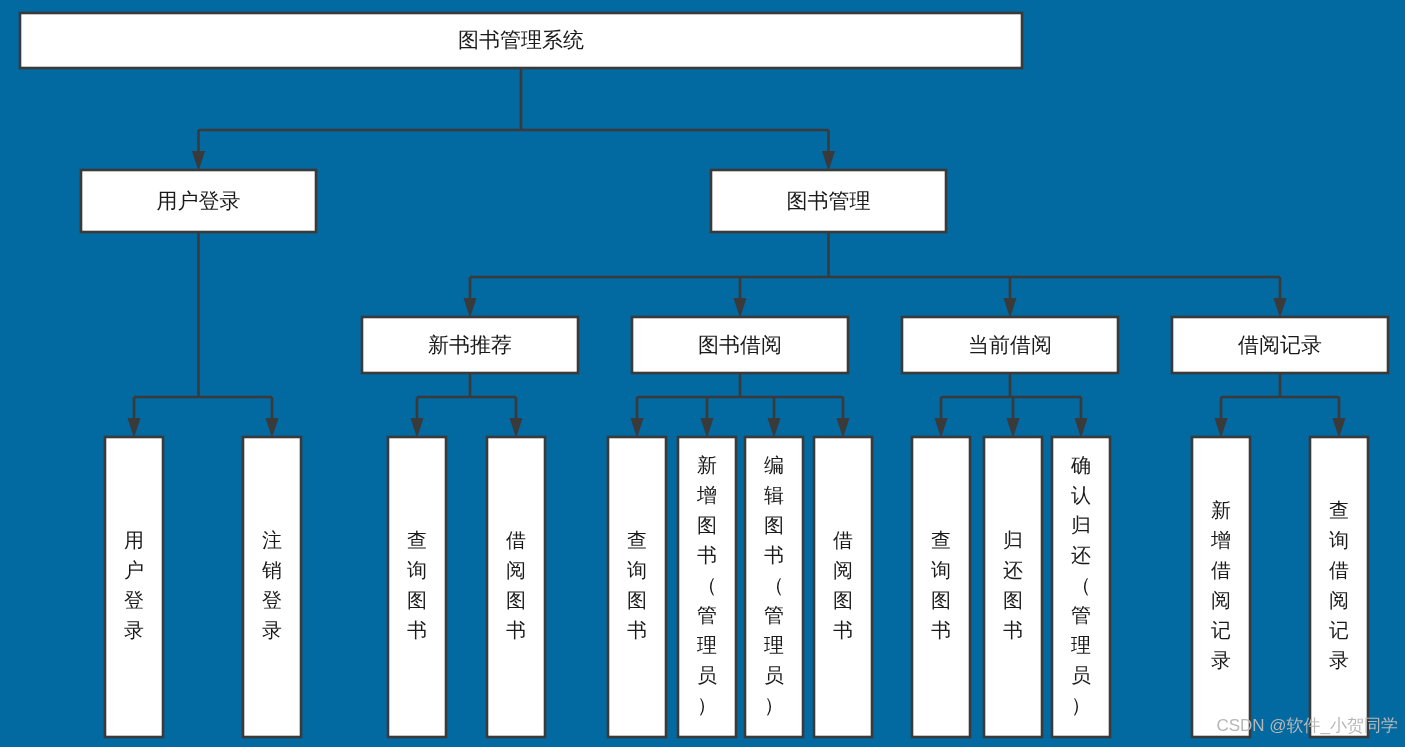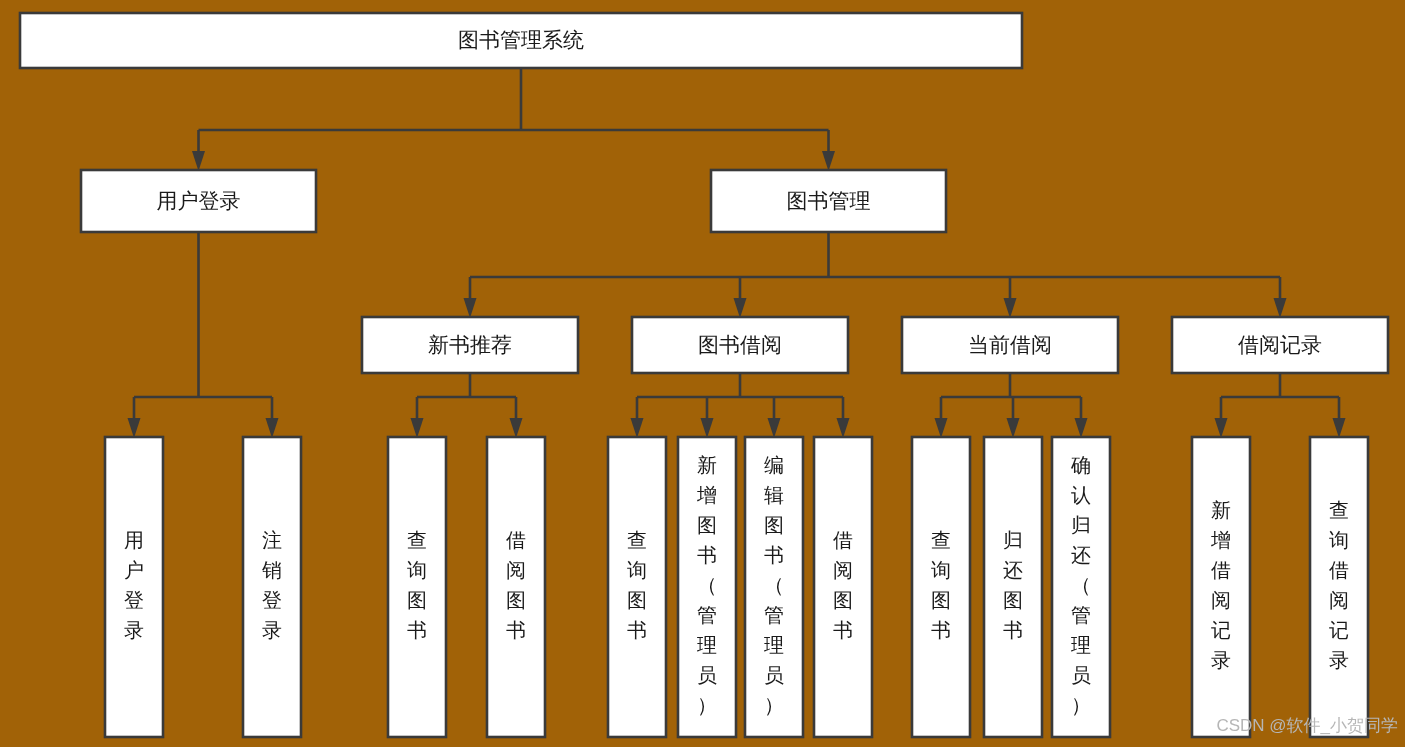--- a/index.html
+++ b/index.html
@@ -8,21 +8,21 @@
     padding: 0;
     background: #ffffff;
   }
   body {
     font-family: "Liberation Sans", "DejaVu Sans", sans-serif;
   }
   #diagram-root {
     position: relative;
     width: 1405px;
     height: 747px;
-    background: #a16207;
+    background: #0369a1;
     overflow: hidden;
   }
   svg.diagram-canvas {
     position: absolute;
     left: 0;
     top: 0;
     width: 1405px;
     height: 747px;
   }
   .node-box {

